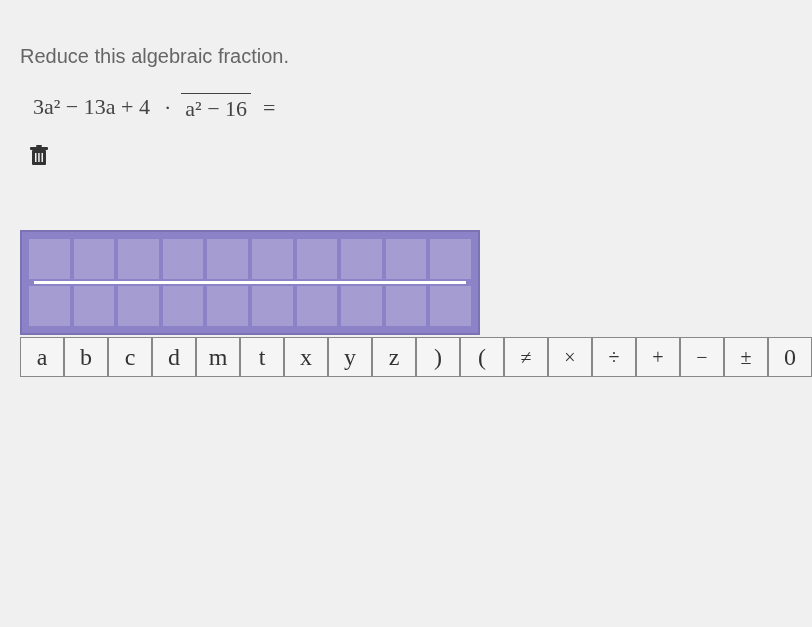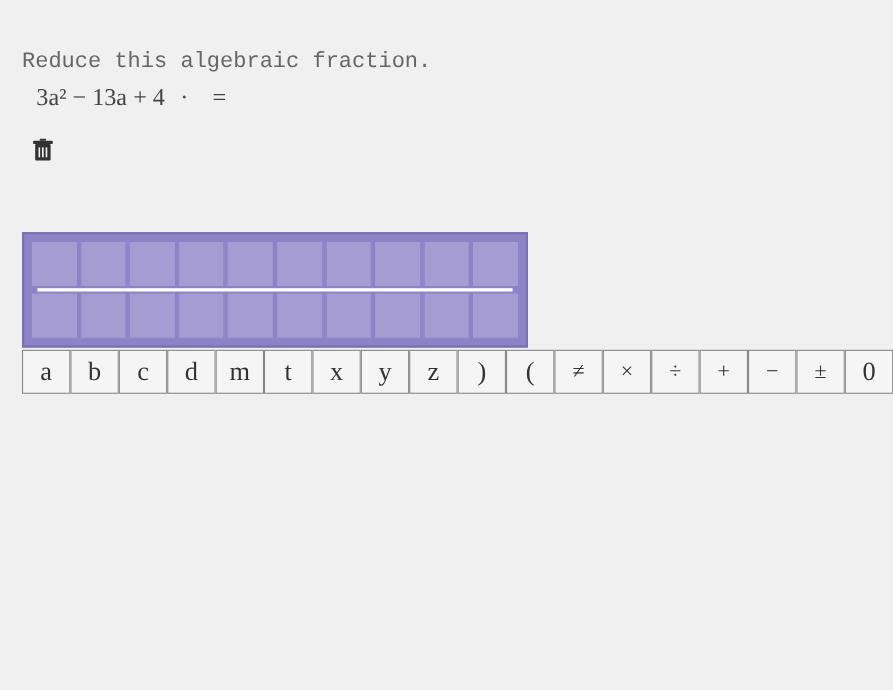--- a/index.html
+++ b/index.html
@@ -14,26 +14,25 @@
     }
     .instructions {
       font-size: 20px;
       line-height: 1.8;
       color: #666;
       margin-bottom: 25px;
     }
     .prompt {
       font-size: 20px;
       color: #666;
-      margin-bottom: 7px;
-      font-family: Liberation Mono, monospace;
+      margin-bottom: 25px;
     }
     .equation {
       display: flex;
-      align-items: flex-start;
+      align-items: center;
       font-family: 'Times New Roman', serif;
       font-size: 22px;
       color: #444;
       margin-bottom: 20px;
       margin-left: 5px;
     }
     .fraction {
       display: inline-flex;
       flex-direction: column;
       text-align: center;
@@ -114,20 +113,21 @@
 </div>
 
 <div class="prompt">Reduce this algebraic fraction.</div>
 
 <div class="equation">
   <span class="fraction">
     <span class="numerator">3a² − 13a + 4</span>
   </span>
   <span class="dot-op">·</span>
   <span class="fraction">
+    <span class="denominator">a² − 16</span>
   </span>
   <span class="equals">=</span>
 </div>
 
 <div class="trash-btn">
   <svg width="20" height="22" viewBox="0 0 20 22">
     <rect x="3" y="5" width="14" height="15" rx="1"></rect>
     <rect x="1" y="2" width="18" height="3" rx="1"></rect>
     <rect x="7" y="0" width="6" height="2" rx="1"></rect>
     <rect x="6" y="8" width="1.5" height="9" fill="#f0f0f0"></rect>

